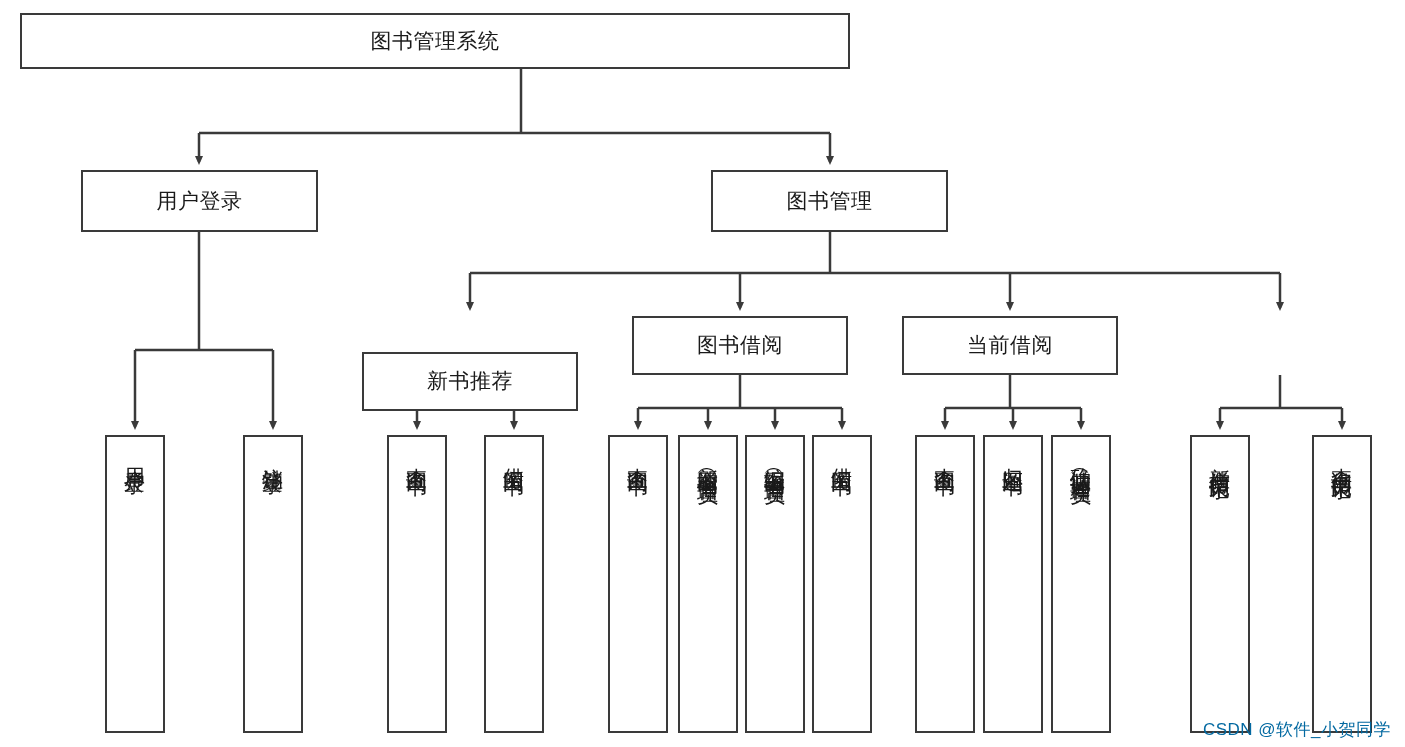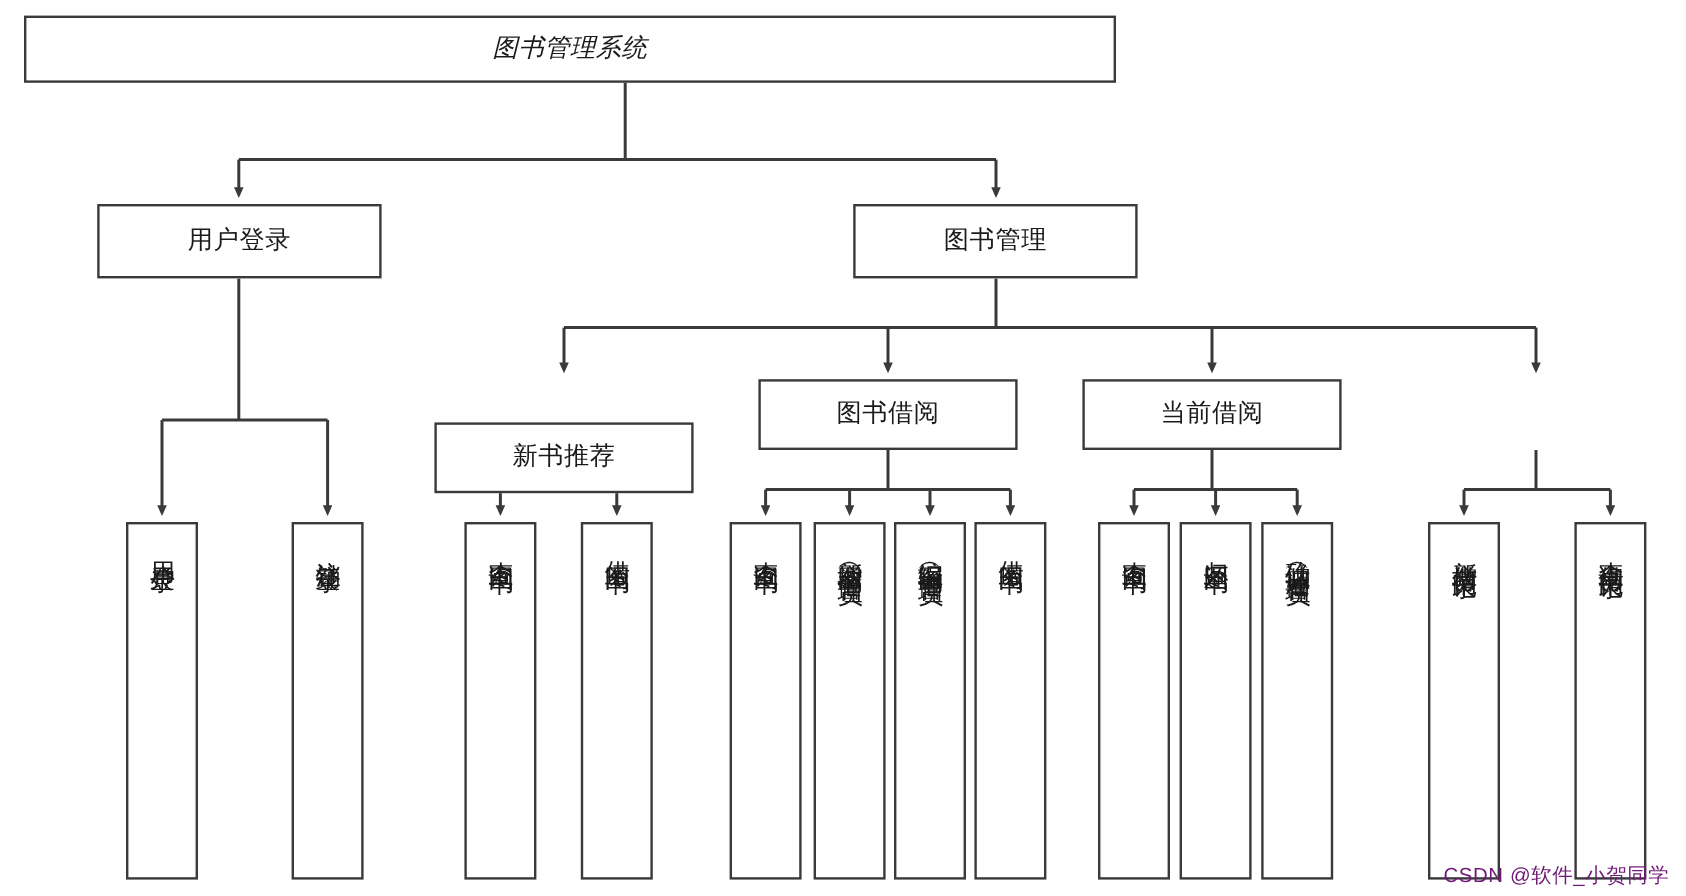--- a/index.html
+++ b/index.html
@@ -51,21 +51,21 @@
     white-space: normal;
     line-height: 1.0;
     letter-spacing: 2.5px;
     font-size: 21px;
     max-height: 100%;
   }
   #watermark {
     position: absolute;
     right: 14px;
     bottom: 6px;
-    color: #701a75;
+    color: #0369a1;
     font-size: 17px;
     letter-spacing: 0.5px;
     z-index: 6;
     white-space: nowrap;
     font-family: "Liberation Sans", "DejaVu Sans", sans-serif;
   }
 </style>
 </head>
 <body>
 
@@ -125,21 +125,21 @@
     </g>
 
     <g stroke="#3a3a3a" stroke-width="2.5" fill="none">
       <path d="M1280,375 L1280,408"></path>
       <path d="M1220,408 L1342,408"></path>
       <path d="M1220,408 L1220,427" marker-end="url(#arrow)"></path>
       <path d="M1342,408 L1342,427" marker-end="url(#arrow)"></path>
     </g>
   </svg>
 
-  <div class="node" id="node-root" style="left: 20px; top: 13px; width: 910px; height: 56px; font-style: italic;">
+  <div class="node" id="node-root" style="left: 20px; top: 13px; width: 830px; height: 56px;">
     <span class="node-label">图书管理系统</span>
   </div>
 
   <div class="node" id="node-l2-0" style="left: 81px; top: 170px; width: 237px; height: 62px;">
     <span class="node-label">用户登录</span>
   </div>
   <div class="node" id="node-l2-1" style="left: 711px; top: 170px; width: 237px; height: 62px;">
     <span class="node-label">图书管理</span>
   </div>
 

